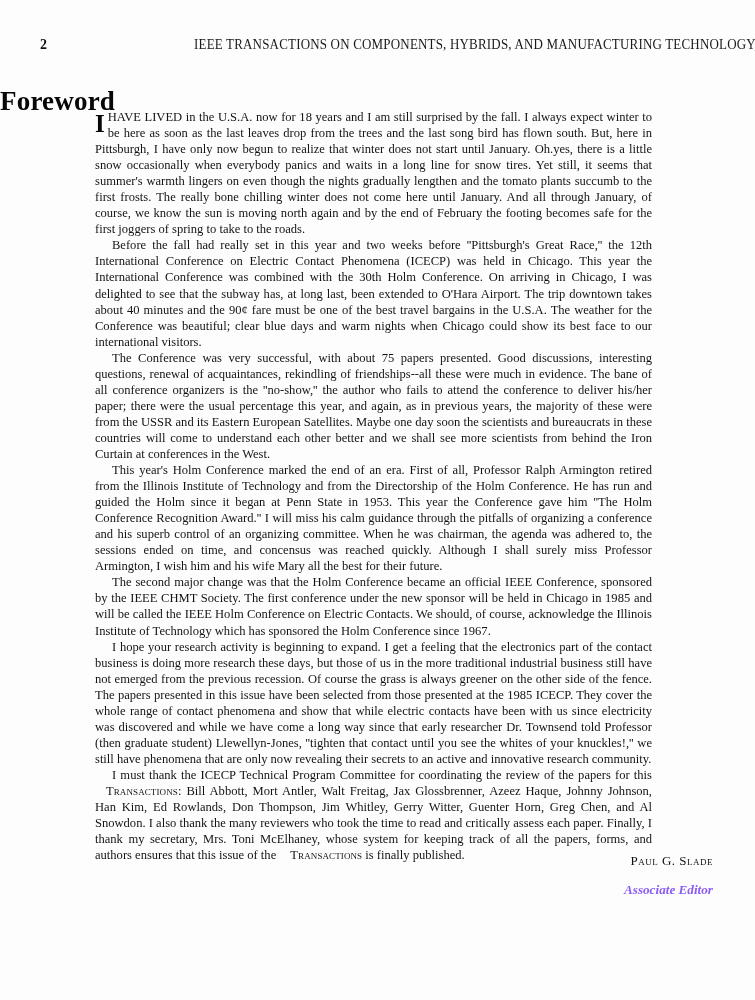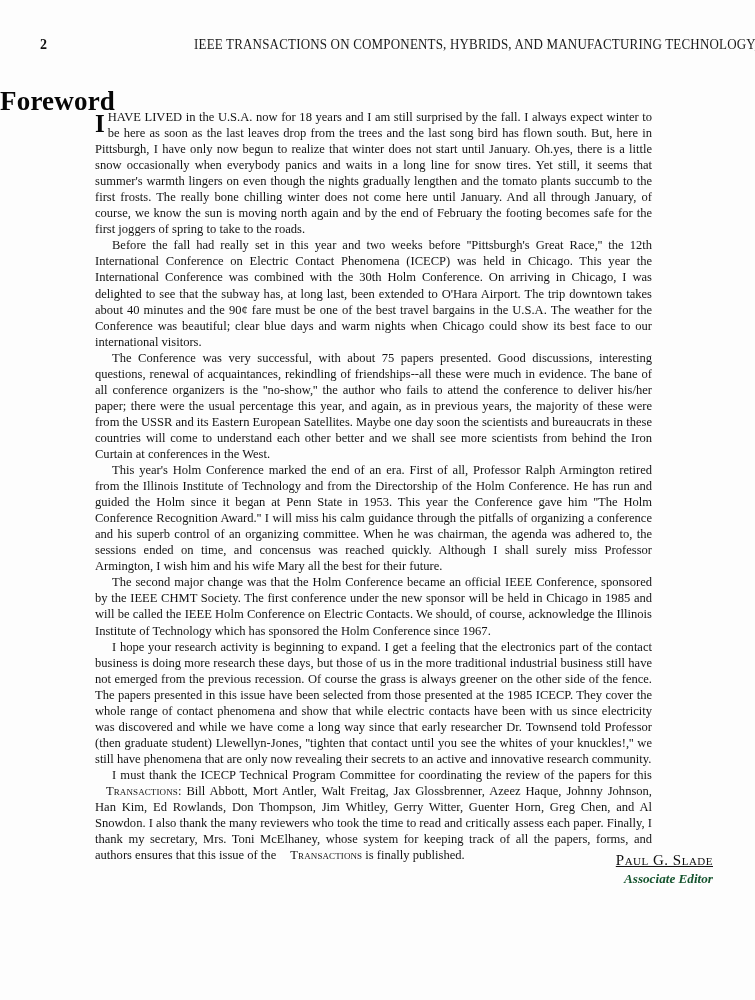--- a/index.html
+++ b/index.html
@@ -108,34 +108,33 @@
   
   .signature {
     position: absolute;
     top: 852px;
     right: 42px;
     width: 260px;
     text-align: right;
     line-height: 17px;
   }
   .sig-name {
-    font-size: 15px;
+    font-size: 13px;
     font-variant: small-caps;
     letter-spacing: 0.5px;
     color: #101010;
     display: block;
-    text-decoration: underline;
   }
   .sig-role {
     font-size: 13.2px;
     font-weight: 700;
     font-style: italic;
-    color: #14532d;
+    color: #8b5cf6;
     display: block;
-    margin-top: 1px;
+    margin-top: 12px;
   }
 </style>
 </head>
 <body>
 
 <div class="page">
 
   <div class="running-head">
     <span class="folio">2</span>
     <span class="head-title">IEEE TRANSACTIONS ON COMPONENTS, HYBRIDS, AND MANUFACTURING TECHNOLOGY, VOL. CHMT-8, NO. 1, MARCH 1985</span>

